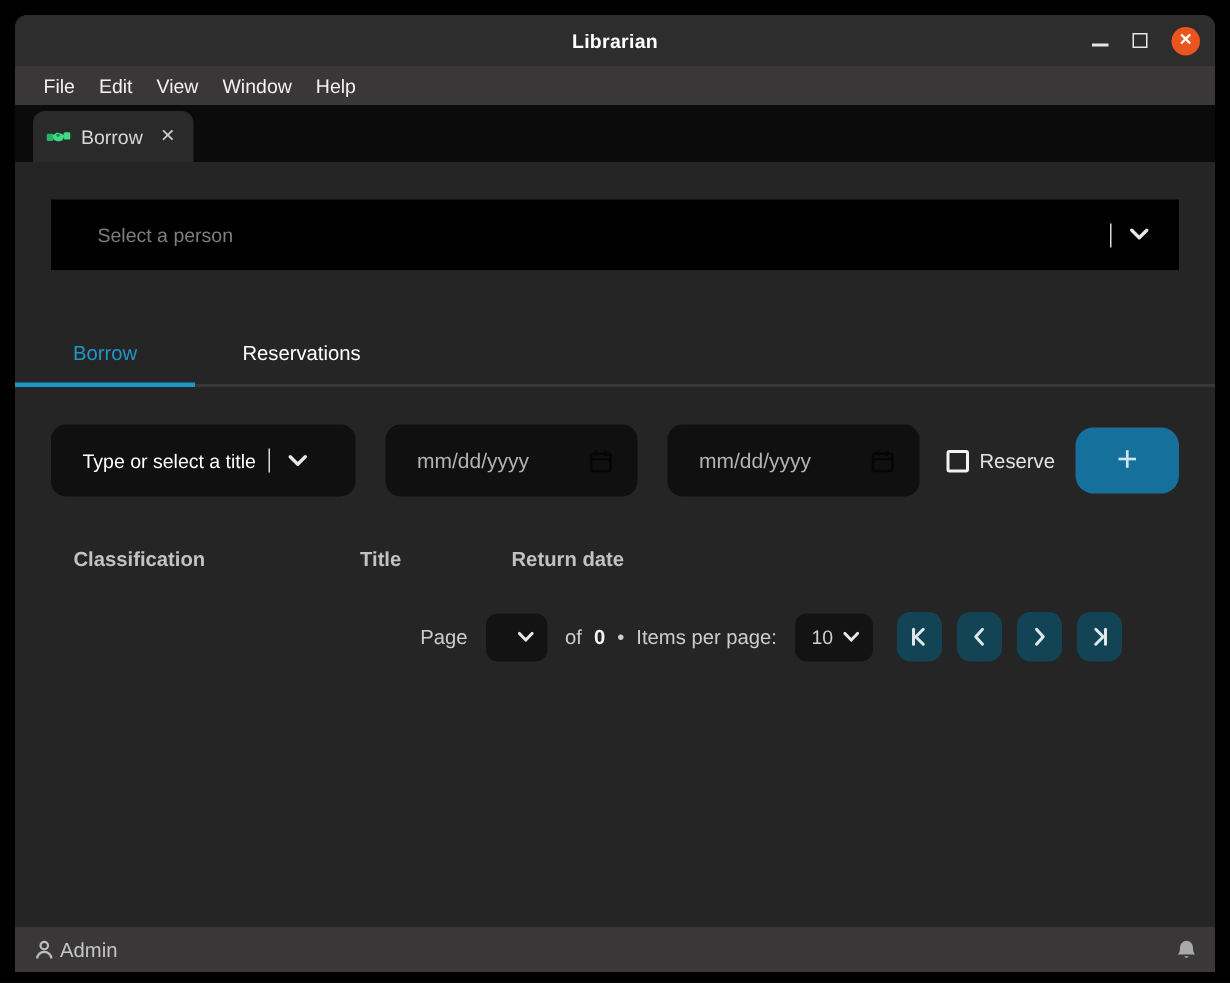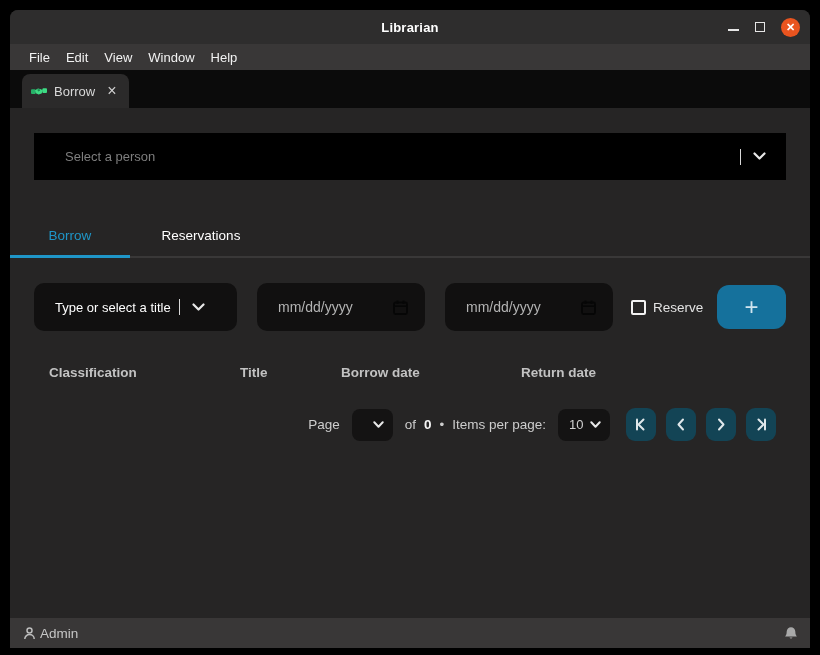--- a/index.html
+++ b/index.html
@@ -54,21 +54,21 @@
   .date-field .val { color:#b3b3b3; font-size:14px; flex:1; }
   .checkbox-wrap { display:flex; align-items:center; margin-left:18px;justify-content:flex-end; }
   .checkbox { width:15px; height:15px; border:2px solid #f2f2f2; border-radius:2px; background:transparent; }
   .checkbox-label { color:#e3e3e3; font-size:13.5px; margin-left:7px; }
   .add-btn { margin-left:auto; width:69px; height:44px; background:#15719c; border:none; border-radius:12px;
              color:#cfe4ef; font-size:24px; font-weight:300; display:flex; align-items:center; justify-content:center; }
 
   .table-header { display:grid; grid-template-columns:191px 101px 180px auto; padding-left:39px; margin-top:34px; }
   .th { color:#c2c2c2; font-size:13.5px; font-weight:bold; }
 
-  .pagination { display:flex; align-items:center; justify-content:flex-end; margin-top:28px; padding-right:34px; gap:8px; }
+  .pagination { display:flex; align-items:center; justify-content:flex-end; margin-top:28px; padding-right:62px; gap:8px; }
   .pag-text { color:#cdcdcd; font-size:13.5px; }
   .pag-strong { color:#f5f5f5; font-weight:bold; }
   .mini-select { height:32px; background:#141313; border-radius:8px; display:flex; align-items:center;
                  justify-content:flex-end; padding:0 9px; }
   .mini-select.page-sel { width:41px; margin:0 4px; }
   .mini-select.size-sel { width:52px; margin:0 6px 0 4px; color:#cfcfcf; font-size:13px;
                           justify-content:space-between; padding:0 9px 0 11px; }
   .nav-btn { width:30px; height:33px; background:#134455; border:none; border-radius:9px;
              display:flex; align-items:center; justify-content:center; margin-left:2px; }
 
@@ -173,21 +173,20 @@
         <div class="checkbox"></div>
         <span class="checkbox-label">Reserve</span>
       </div>
 
       <button class="add-btn">+</button>
     </div>
 
     <div class="table-header">
       <span class="th">Classification</span>
       <span class="th">Title</span>
-      <span class="th">Borrow date</span>
       <span class="th">Return date</span>
     </div>
 
     <div class="pagination">
       <span class="pag-text">Page</span>
 
       <div class="mini-select page-sel">
         <span class="chev" style="margin-left:0">
           <svg width="11" height="8" viewBox="0 0 11 8" fill="none">
             <path d="M1.3 1.3 L5.5 5.7 L9.7 1.3" stroke="#e8e8e8" stroke-width="2" stroke-linecap="round" stroke-linejoin="round"></path>

